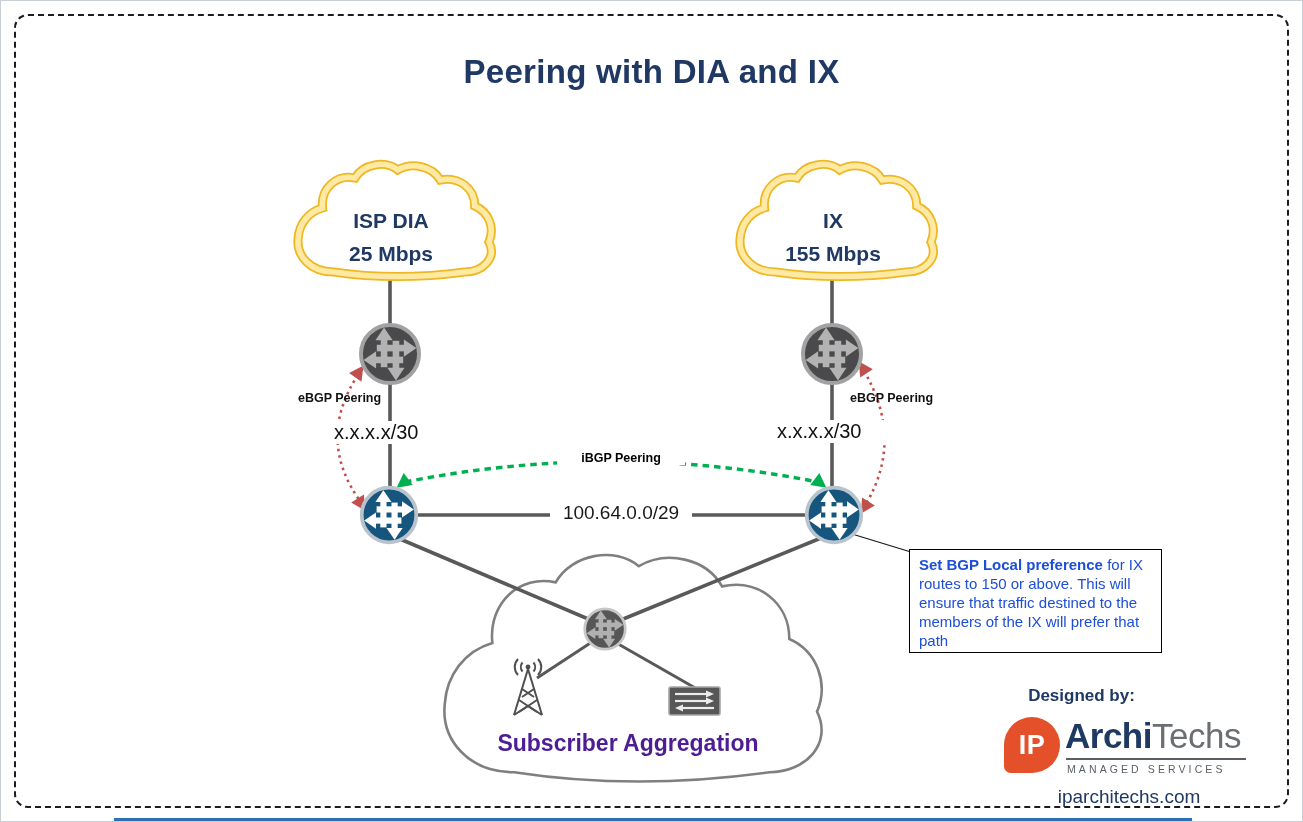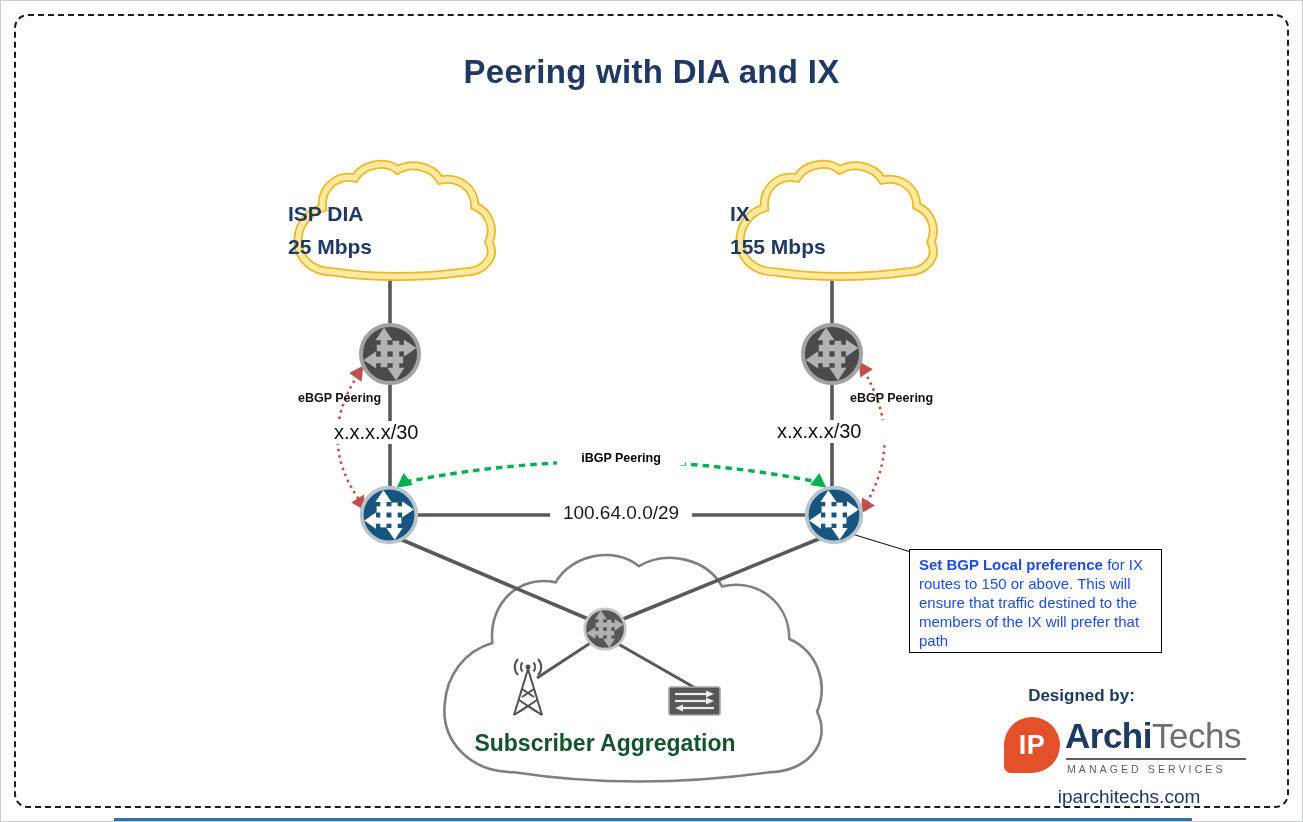--- a/index.html
+++ b/index.html
@@ -3,34 +3,34 @@
 <meta charset="utf-8">
 <style>
   html,body{margin:0;padding:0;background:#fff;}
   .canvas{position:relative;width:1303px;height:822px;background:#ffffff;
           border:1px solid #c9ced4;box-sizing:border-box;overflow:hidden;
           font-family:"Liberation Sans",sans-serif;}
   .dashed-frame{position:absolute;inset:13px;border:2px dashed #1c1c1c;border-radius:14px;pointer-events:none;}
   .layer{position:absolute;left:0;top:0;}
   .lbl{position:absolute;white-space:nowrap;}
   .title{left:0;top:52px;width:100%;text-align:center;font-size:33px;font-weight:bold;color:#1f3864;letter-spacing:.3px;}
-  .cloud-label{width:206px;color:#1f3864;font-weight:bold;font-size:21px;line-height:33px;white-space:nowrap;}
+  .cloud-label{width:206px;text-align:center;color:#1f3864;font-weight:bold;font-size:21px;line-height:33px;white-space:nowrap;margin-top:7px;}
   .cloud-label.isp{left:287px;top:196px;}
   .cloud-label.ix{left:729px;top:196px;}
   .ebgp{font-size:12.5px;font-weight:bold;color:#111;}
   .ebgp.left{left:297px;top:390px;}
   .ebgp.right{left:849px;top:390px;}
   .subnet{width:116px;text-align:left;font-size:20px;color:#111;background:#fff;}
   .subnet.left{left:333px;top:420px;}
   .subnet.right{left:776px;top:419px;}
   .ibgp{left:556px;top:450px;width:128px;text-align:center;font-size:12.5px;font-weight:bold;color:#000000;background:#fff;}
   .core-subnet{left:549px;top:501px;width:142px;text-align:center;font-size:19px;color:#1a1a1a;background:#fff;}
   .callout{left:908px;top:548px;width:253px;height:104px;background:#fff;border:1.4px solid #000;
            box-sizing:border-box;padding:6px 9px;font-size:15px;line-height:1.26;color:#1d4ed8;white-space:normal;}
-  .subscriber-label{left:424px;top:729px;width:360px;text-align:center;font-size:23px;font-weight:bold;color:#14532d;}
+  .subscriber-label{left:447px;top:729px;width:360px;text-align:center;font-size:23px;font-weight:bold;color:#4c1d95;}
   .designed-by{left:988px;top:685px;width:185px;text-align:center;font-size:17px;font-weight:bold;color:#1f3864;}
   .ip-badge{left:1003px;top:716px;width:56px;height:56px;background:#e4502a;border-radius:50% 50% 50% 12%;
             display:flex;align-items:center;justify-content:center;color:#fff;font-weight:800;font-size:27px;letter-spacing:.5px;}
   .wordmark{left:1064px;top:715px;height:44px;display:flex;align-items:baseline;}
   .wordmark .bold{font-size:35px;font-weight:bold;color:#1e3a63;letter-spacing:-.5px;}
   .wordmark .light{font-size:35px;font-weight:400;color:#6b6f74;letter-spacing:-.5px;}
   .logo-rule{left:1065px;top:757px;width:180px;height:2px;background:#5a5f66;}
   .logo-tag{left:1066px;top:762px;font-size:10.5px;letter-spacing:3.1px;color:#5a5f66;}
   .website{left:1030px;top:773px;width:196px;text-align:center;font-size:19px;color:#1f3864;margin-top:12px;}
   .bottom-edge{position:absolute;left:113px;bottom:0;width:1078px;height:3px;background:#2e6fb7;}

